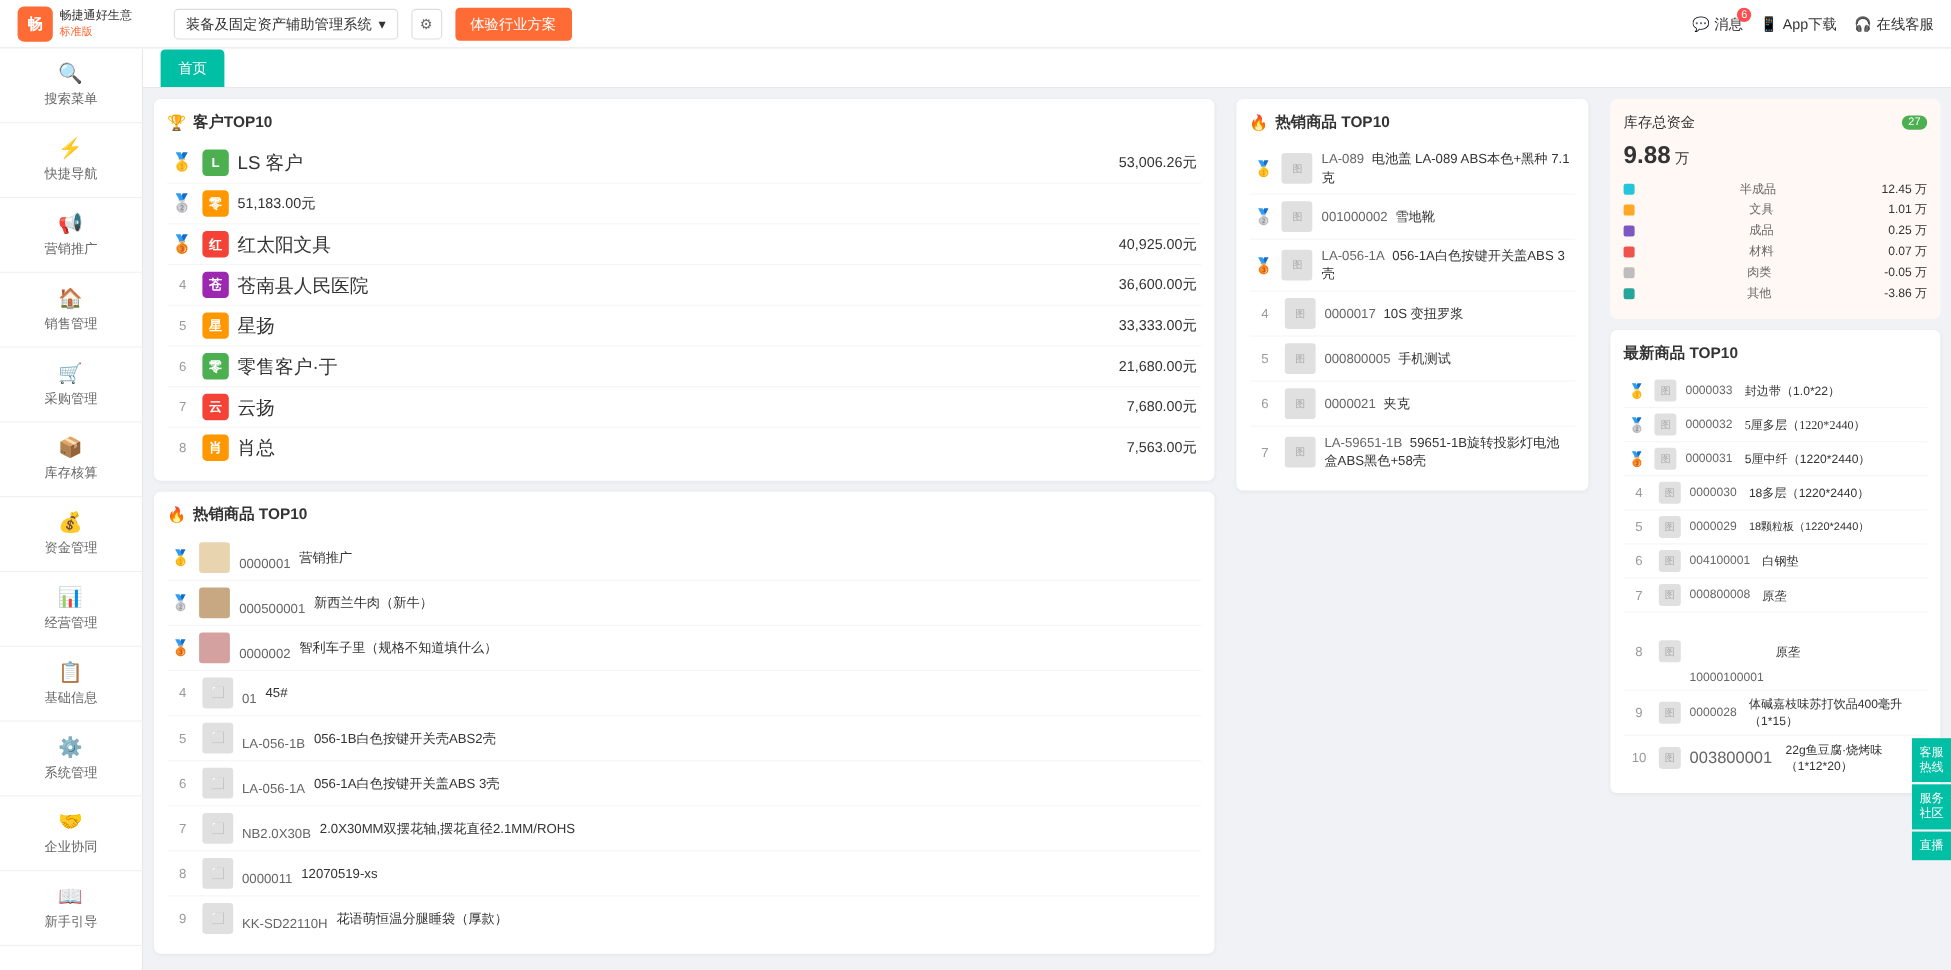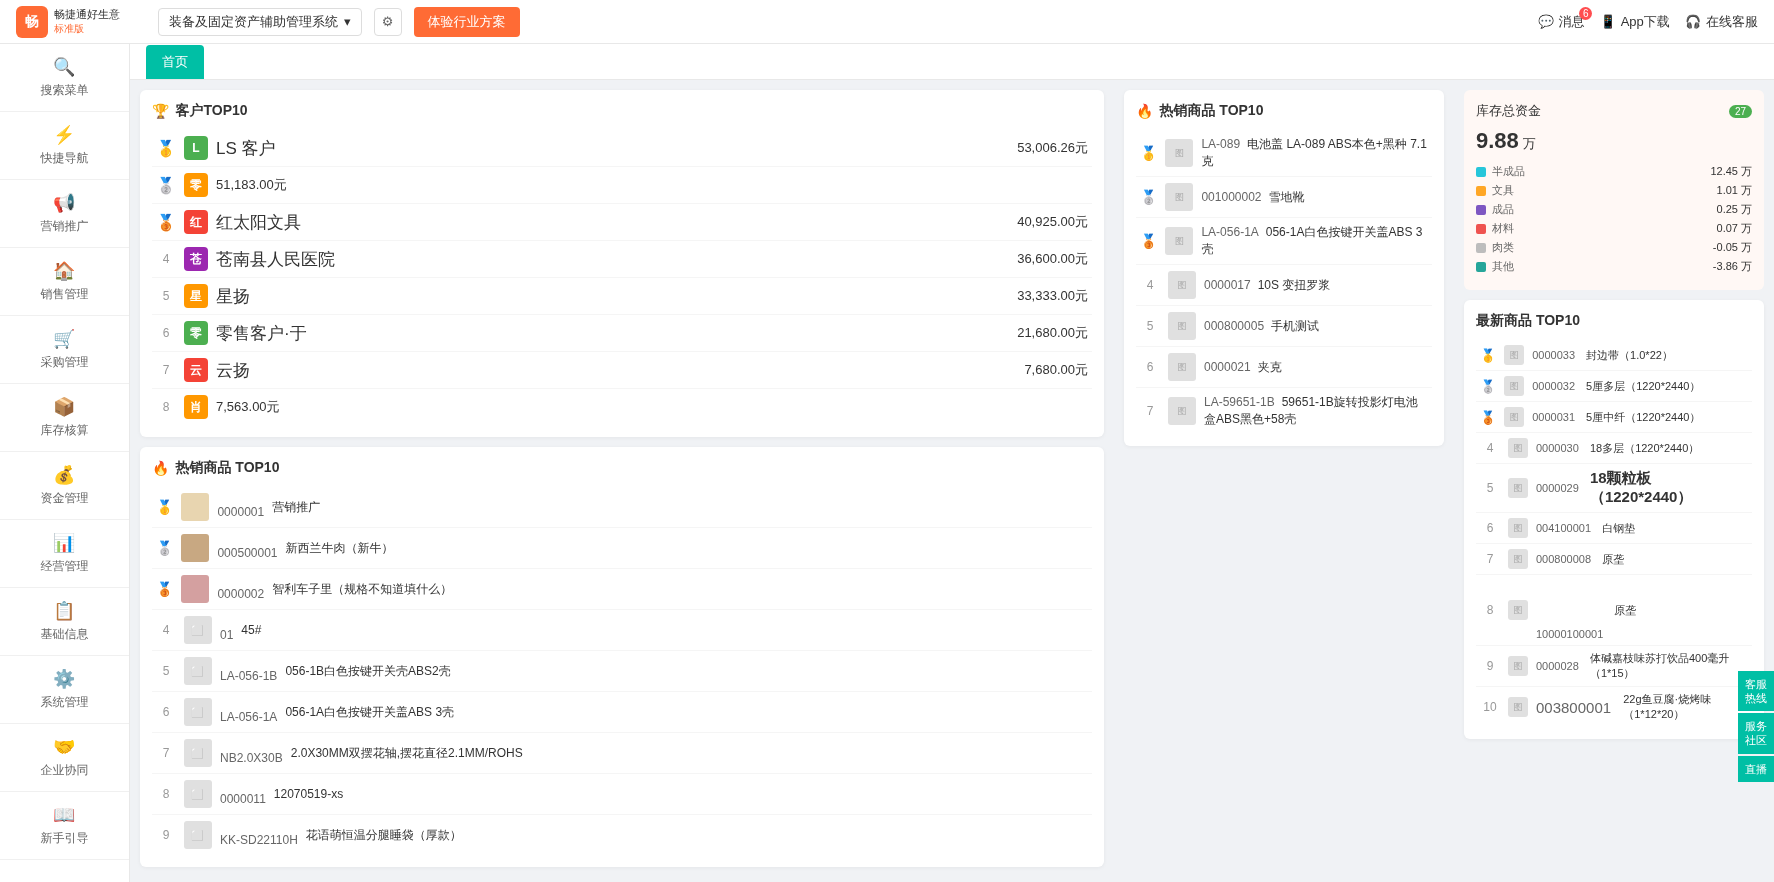--- a/index.html
+++ b/index.html
@@ -209,21 +209,21 @@
       width: 100px; height: 100px; flex-shrink: 0;
       position: relative;
     }
     .donut-container svg { width: 100%; height: 100%; }
     .legend-area { flex: 1; }
     .legend-item {
       display: flex; align-items: center; gap: 6px; margin-bottom: 4px;
       font-size: 11px;
     }
     .legend-color { width: 10px; height: 10px; border-radius: 2px; flex-shrink: 0; }
-    .legend-label { flex: 1; color: #666; }
+    .legend-label { flex: 1; color: #666; text-align: center; }
     .legend-value { color: #333; font-size: 11px; }
 
     .chart-label { font-size: 10px; color: #999; text-align: center; margin-top: 4px; }
 
     
     .new-product-row {
       display: flex;
       align-items: center;
       padding: 5px 4px;
       border-bottom: 1px solid #f5f5f5;
@@ -410,20 +410,21 @@
   </div>
               <div class="list-row">
     <span class="rank-num">7</span>
     <div class="customer-avatar" style="background:#f44336;">云</div>
     <span class="customer-name">云扬</span>
     <span class="customer-amount">7,680.00元</span>
   </div>
               <div class="list-row">
     <span class="rank-num">8</span>
     <div class="customer-avatar" style="background:#FF9800;">肖</div>
+    <span class="customer-name">肖总</span>
     <span class="customer-amount">7,563.00元</span>
   </div>
             </div>
         </div>
 
         <div class="card">
           <div class="section-title">
             <span>🔥</span>
             <span>热销商品 TOP10</span>
           </div>
@@ -622,39 +623,39 @@
               <div class="new-product-row">
     <span style="font-size:13px;">🥇</span>
     <div class="np-icon">图</div>
     <span style="font-size:11px; color:#666;">0000033&nbsp;</span>
     <span style="font-size:11px; color:#333; flex:1;">封边带（1.0*22）</span>
   </div>
               <div class="new-product-row">
     <span style="font-size:13px;">🥈</span>
     <div class="np-icon">图</div>
     <span style="font-size:11px; color:#666;">0000032&nbsp;</span>
-    <span style="font-size:11px; color:#333; flex:1;">5厘多层（1220*2440）</span>
+    <span style="font-size:11px; color:#333; flex:1;font-family:Liberation Serif, serif;">5厘多层（1220*2440）</span>
   </div>
               <div class="new-product-row">
     <span style="font-size:13px;">🥉</span>
     <div class="np-icon">图</div>
     <span style="font-size:11px; color:#666;">0000031&nbsp;</span>
     <span style="font-size:11px; color:#333; flex:1;">5厘中纤（1220*2440）</span>
   </div>
               <div class="new-product-row">
     <span class="rank-num">4</span>
     <div class="np-icon">图</div>
     <span style="font-size:11px; color:#666;">0000030&nbsp;</span>
     <span style="font-size:11px; color:#333; flex:1;">18多层（1220*2440）</span>
   </div>
               <div class="new-product-row">
     <span class="rank-num">5</span>
     <div class="np-icon">图</div>
     <span style="font-size:11px; color:#666;">0000029&nbsp;</span>
-    <span style="font-size:15px; color:#333; flex:1;font-weight:bold;">18颗粒板（1220*2440）</span>
+    <span style="font-size:10px; color:#333; flex:1;">18颗粒板（1220*2440）</span>
   </div>
               <div class="new-product-row">
     <span class="rank-num">6</span>
     <div class="np-icon">图</div>
     <span style="font-size:11px; color:#666;">004100001&nbsp;</span>
     <span style="font-size:11px; color:#333; flex:1;">白钢垫</span>
   </div>
               <div class="new-product-row">
     <span class="rank-num">7</span>
     <div class="np-icon">图</div>

